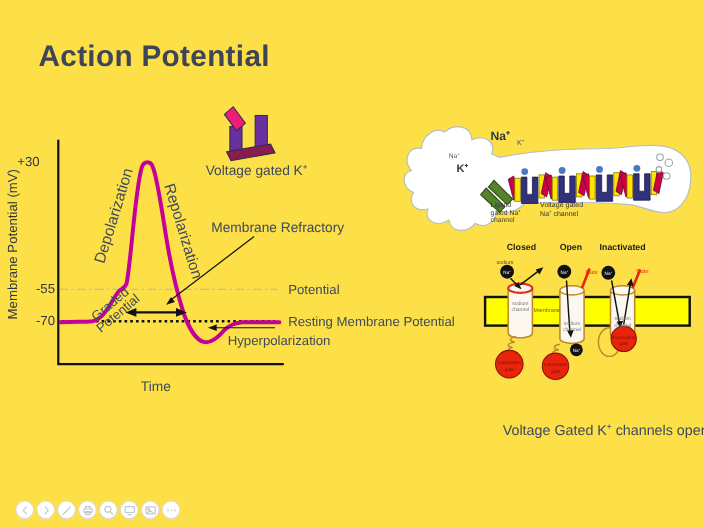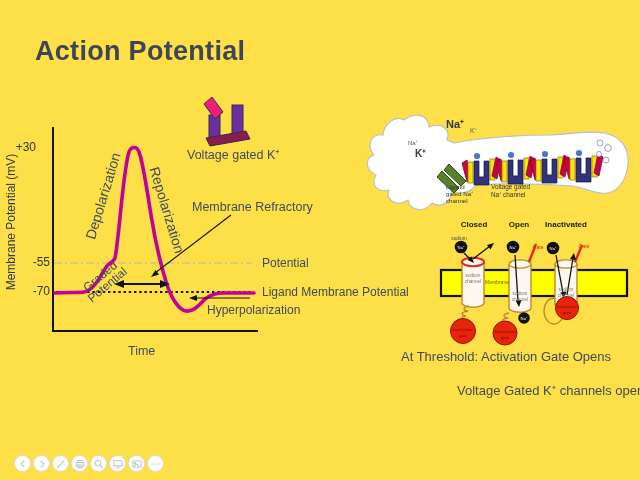--- a/index.html
+++ b/index.html
@@ -158,21 +158,21 @@
   <span class="t tick" style="left:26px;top:256px;">-55</span>
   <span class="t tick" style="left:26px;top:285px;">-70</span>
   <span class="t rot" style="left:103px;top:196px;font-size:14px;transform:translate(-50%,-50%) rotate(-73deg);">Depolarization</span>
   <span class="t rot" style="left:167px;top:210px;font-size:14px;transform:translate(-50%,-50%) rotate(73deg);">Repolarization</span>
   <div class="t rot" style="left:104px;top:281px;font-size:12px;text-align:center;line-height:11px;transform:translate(-50%,-50%) rotate(-40deg);">
     <div>Graded</div>
     <div>Potential</div>
   </div>
   <span class="t" style="left:192px;top:200px;font-size:12.5px;">Membrane Refractory</span>
   <span class="t" style="left:262px;top:257px;font-size:12px;">Potential</span>
-  <span class="t" style="left:262px;top:286px;font-size:12px;">Ligand Membrane Potential</span>
+  <span class="t" style="left:262px;top:286px;font-size:12px;">Resting Membrane Potential</span>
   <span class="t" style="left:207px;top:304px;font-size:12px;text-align:center;">Hyperpolarization</span>
   <span class="t" style="left:128px;top:344px;width:44px;text-align:left;font-size:12.5px;">Time</span>
 
   <div class="t" style="left:187px;top:147px;font-size:12.5px;line-height:16.5px;">
     <div>Voltage gated K⁺</div>
   </div>
 
   <span class="t" style="left:446px;top:118px;font-size:11px;font-weight:600;color:#2f3744;">Na⁺</span>
   <span class="t" style="left:470px;top:127px;font-size:6.5px;color:#556;">K⁺</span>
   <span class="t" style="left:408px;top:140px;font-size:6px;color:#556;">Na⁺</span>
@@ -184,21 +184,20 @@
   </div>
   <div class="t" style="left:491px;top:183px;font-size:6.4px;line-height:7.6px;color:#333;">
     <div>Voltage gated</div>
     <div>Na⁺ channel</div>
   </div>
 
   <span class="t hd" style="left:451px;top:220px;width:46px;">Closed</span>
   <span class="t hd" style="left:500px;top:220px;width:38px;">Open</span>
   <span class="t hd" style="left:537px;top:220px;width:58px;">Inactivated</span>
 
-  <span class="t" style="left:401px;top:350px;font-size:13px;">At Threshold: Activation Gate Opens</span>
   <span class="t" style="left:457px;top:384px;font-size:13px;">Voltage Gated K⁺ channels open</span>
 
   <div class="toolbar">
     <button class="tb">
       <svg width="12" height="12" viewBox="0 0 12 12">
           <path d="M7,3 4,6 7,9"></path>
         </svg>
     </button>
     <button class="tb">
       <svg width="12" height="12" viewBox="0 0 12 12">

